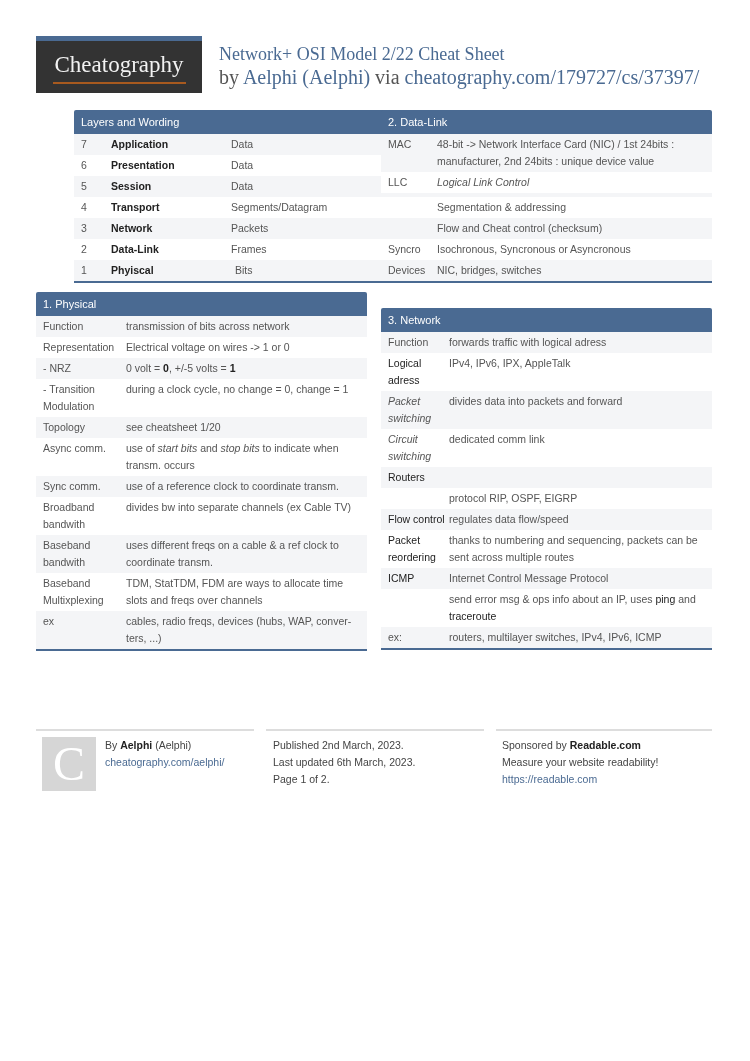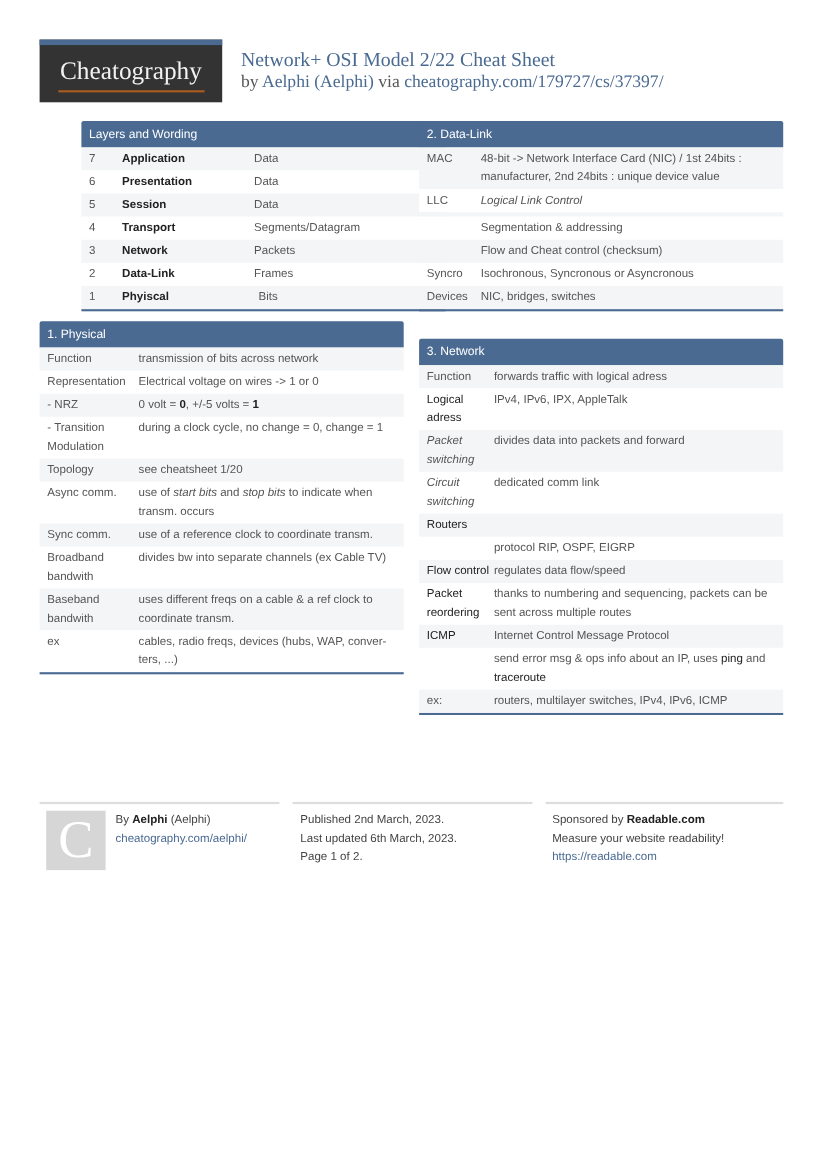--- a/index.html
+++ b/index.html
@@ -10,21 +10,21 @@
     position: absolute; left: 36px; top: 36px; width: 166px; height: 57px;
     background: #333333; border-top: 5px solid #4a6a92;
   }
   .logo-text {
     position: absolute; left: 0; right: 0; top: 11px; text-align: center;
     font-family: "Liberation Serif", serif; font-size: 23px; color: #f2f2f2;
   }
   .logo-underline { position: absolute; left: 17px; top: 41px; width: 133px; height: 2px; background: #a85a1f; }
 
   .title { position: absolute; left: 219px; top: 44px; font-family: "Liberation Serif", serif; font-size: 18px; color: #4a6a92; }
-  .subtitle { position: absolute; left: 219px; top: 66px; font-family: "Liberation Serif", serif; font-size: 16px; color: #555; }
+  .subtitle { position: absolute; left: 219px; top: 66px; font-family: "Liberation Serif", serif; font-size: 20px; color: #555; }
   .subtitle .link { color: #4a6a92; }
 
   .section { position: absolute; width: 331px; border-bottom: 2px solid #4a6a92; }
   .section-header {
     background: #4a6a92; color: #fff; font-size: 11px; height: 24px; line-height: 24px;
     padding-left: 7px; border-radius: 2px 2px 0 0;
   }
   .row { display: flex; font-size: 10.5px; line-height: 17px; padding: 2px 0; }
   .row:nth-child(odd) { background: #f4f5f7; }
   .row:nth-child(even) { background: #ffffff; }
@@ -127,20 +127,24 @@
       </div>
     <div class="row">
         <span class="c0" style="width:90px">Broadband bandwith</span>
         <span style="width:235px">divides bw into separate channels (ex Cable TV)</span>
       </div>
     <div class="row">
         <span class="c0" style="width:90px">Baseband bandwith</span>
         <span style="width:235px">uses different freqs on a cable &amp; a ref clock to coordinate transm.</span>
       </div>
     <div class="row">
+        <span class="c0" style="width:90px">Baseband Multixplexing</span>
+        <span style="width:235px">TDM, StatTDM, FDM are ways to allocate time slots and freqs over channels</span>
+      </div>
+    <div class="row">
         <span class="c0" style="width:90px">ex</span>
         <span style="width:235px">cables, radio freqs, devices (hubs, WAP, conver-ters, ...)</span>
       </div>
   </div>
 </div>
 
 <div class="section" style="left:381px; top:110px;">
   <div class="section-header">2. Data-Link</div>
   <div>
     <div class="row">

